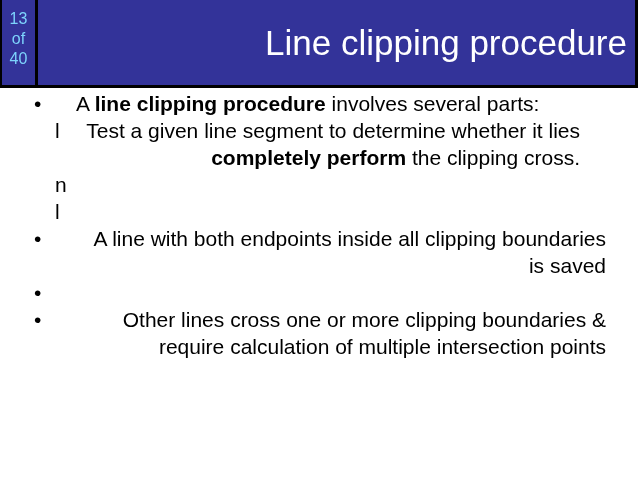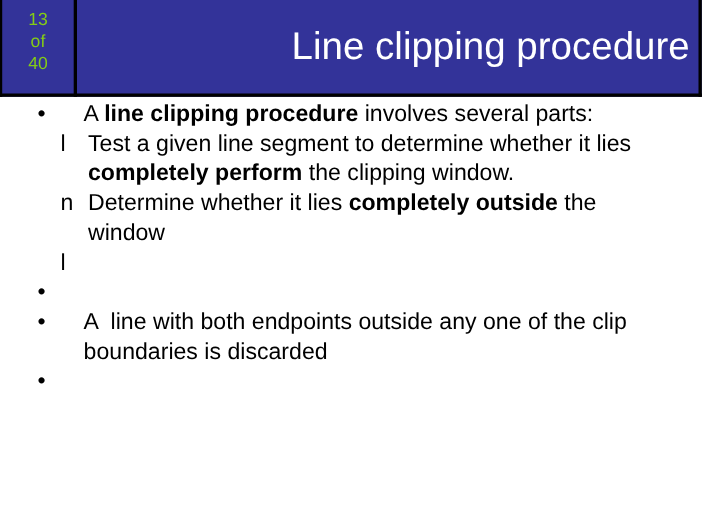--- a/index.html
+++ b/index.html
@@ -21,27 +21,27 @@
   
   .header-row {
     position: absolute;
     top: 0; left: 0;
     width: 638px;
     display: flex;
     align-items: stretch;
   }
   .pagenum-box {
     box-sizing: border-box;
-    width: 70px;
+    width: 38px;
     height: 88px;
     background: #333399;
     border-left: 2px solid #000000;
     border-right: 3px solid #000000;
     border-bottom: 3px solid #000000;
-    color: #84cc16;
+    color: #7dd3fc;
     font-size: 16px;
     line-height: 20px;
     text-align: center;
     padding-top: 9px;
   }
   .title-box {
     box-sizing: border-box;
     flex: 1;
     height: 88px;
     background: #333399;
@@ -63,21 +63,21 @@
     position: absolute;
     top: 90px;
     left: 0;
     width: 638px;
     color: #000000;
     font-size: 21px;
     line-height: 27px;
   }
   .li { display: flex; }
   .li .marker { flex: 0 0 auto; }
-  .li .text { flex: 0 1 auto; white-space: pre-wrap; }
+  .li .text { flex: 0 1 auto; white-space: pre-wrap; text-align: right; }
   .li.l1 { padding-left: 34px; }
   .li.l1 .marker { width: 42px; }
   .li.l1 .text { max-width: 530px; }
   .li.l2 { padding-left: 55px; }
   .li.l2 .marker { width: 25px; }
   .li.l2 .text { max-width: 500px; }
   .b { font-weight: bold; }
 </style>
 </head>
 <body>
@@ -95,34 +95,34 @@
     </div>
   </div>
 
   <div class="content">
       <div class="li l1">
         <span class="marker">•</span>
         <span class="text"><span>A </span><span class="b">line clipping procedure</span><span> involves several parts:</span></span>
       </div>
       <div class="li l2">
         <span class="marker">l</span>
-        <span class="text"><span>Test a given line segment to determine whether it lies </span><span class="b">completely perform</span><span> the clipping window.</span></span>
+        <span class="text"><span>Test a given line segment to determine whether it lies </span><span class="b">completely perform</span><span> the clipping cross.</span></span>
       </div>
       <div class="li l2">
         <span class="marker">n</span>
-        <span class="text"><span>Determine whether it lies </span><span class="b">completely outside</span><span> the window</span></span>
       </div>
       <div class="li l2">
         <span class="marker">l</span>
       </div>
       <div class="li l1">
         <span class="marker">•</span>
+        <span class="text"><span>A line with both endpoints inside all clipping boundaries is saved</span></span>
       </div>
       <div class="li l1">
         <span class="marker">•</span>
-        <span class="text"><span>A  line with both endpoints outside any one of the clip boundaries is discarded</span></span>
       </div>
       <div class="li l1">
         <span class="marker">•</span>
+        <span class="text"><span>Other lines cross one or more clipping boundaries &amp; require calculation of multiple intersection points</span></span>
       </div>
     </div>
 
 </div>
 
 </body></html>

